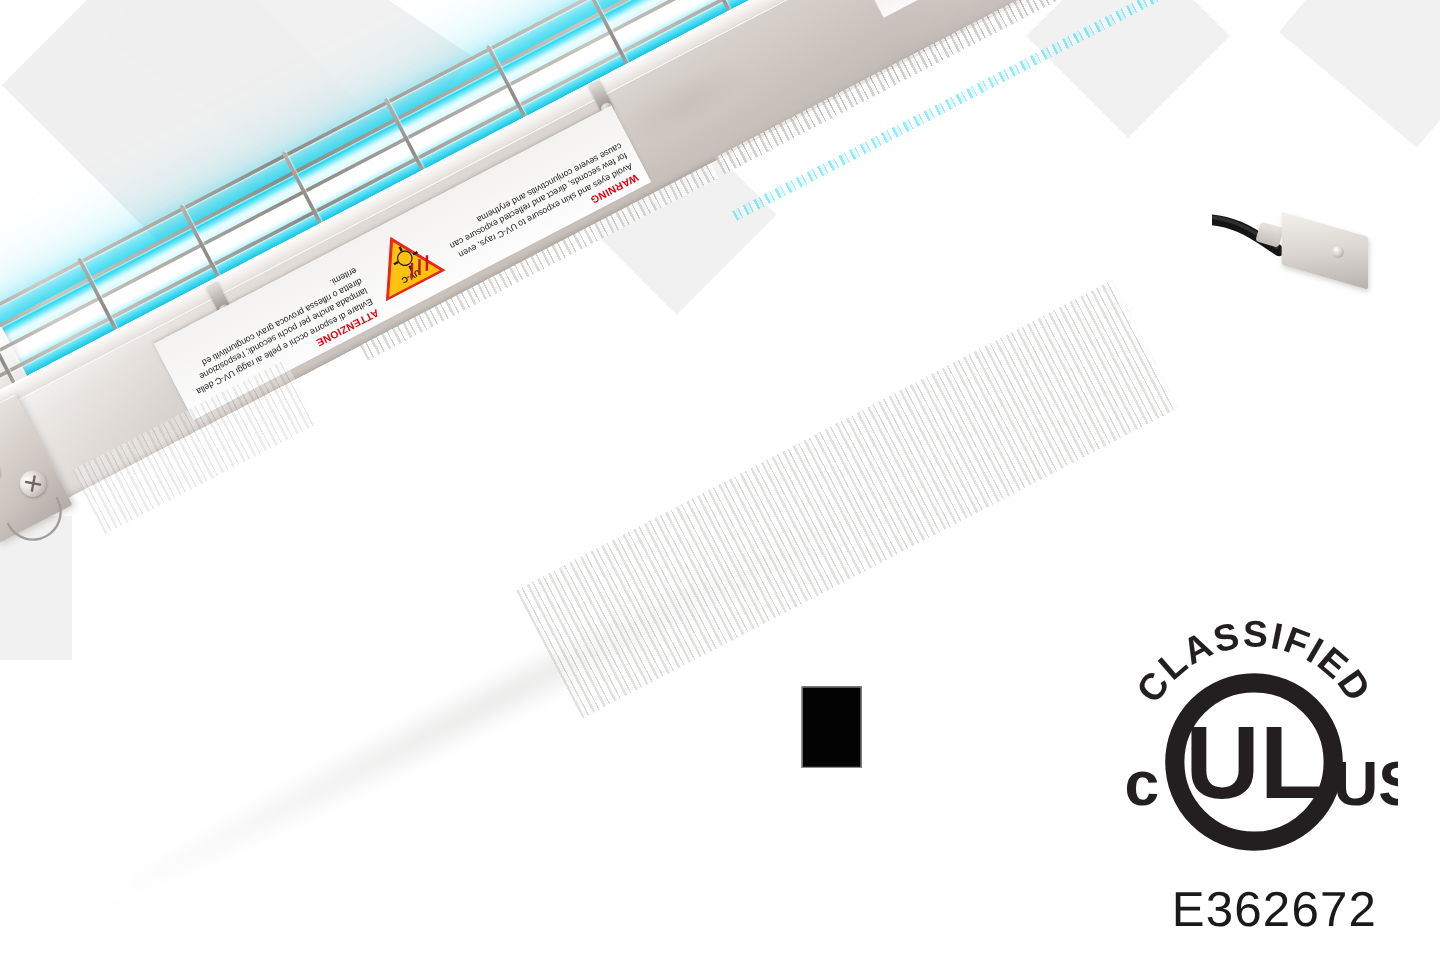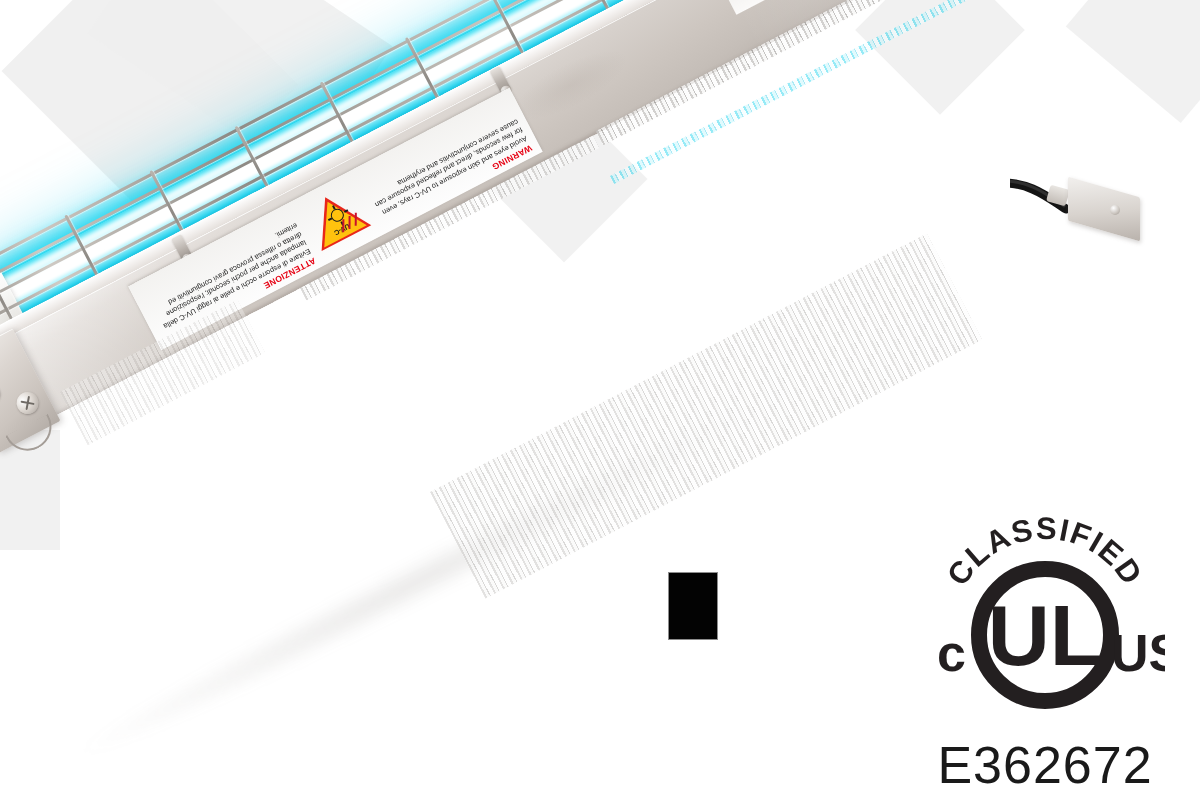--- a/index.html
+++ b/index.html
@@ -209,22 +209,22 @@
   
   #black-rect{
     position:absolute;left:668px;top:572px;width:50px;height:68px;
     background:#030303;border:1px solid #8d8d8d;box-sizing:border-box;
   }
 
   
   #ul-mark{position:absolute;left:925px;top:505px;width:240px;height:300px;}
   .ul-svg{display:block;}
   #ul-file{
-    position:absolute;left:0;top:230px;width:240px;text-align:center;
-    font-size:52px;color:#1a1a1a;letter-spacing:1px;font-family:"Liberation Sans",sans-serif;
+    position:absolute;left:17px;top:230px;width:240px;text-align:center;
+    font-size:41px;color:#1a1a1a;letter-spacing:1px;font-family:"Liberation Sans",sans-serif;
   }
 </style>
 </head>
 <body>
 
 <div id="stage">
 
   <div class="artifact" style="left:40px;top:-22px;width:220px;height:200px;transform:rotate(45deg);"></div>
   <div class="artifact soft" style="left:110px;top:-40px;width:260px;height:160px;transform:rotate(34deg);"></div>
   <div class="artifact soft" style="left:505px;top:120px;width:118px;height:118px;transform:rotate(45deg);"></div>

